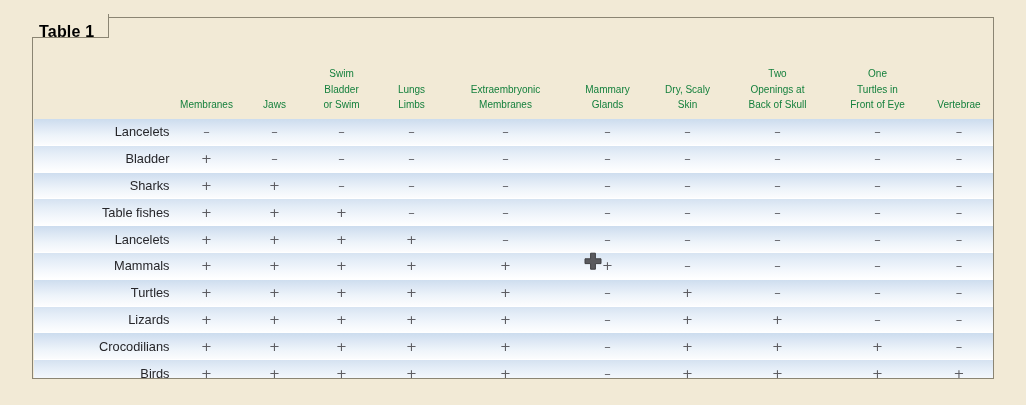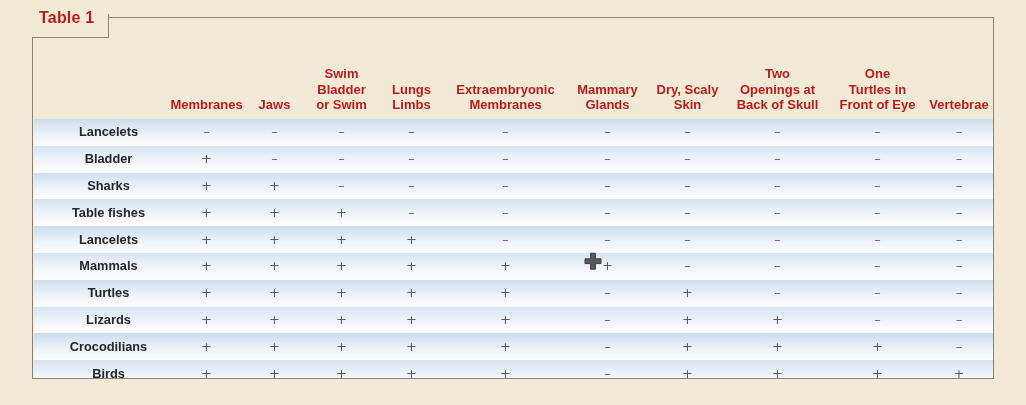--- a/index.html
+++ b/index.html
@@ -18,24 +18,24 @@
     position: relative;
     width: 1026px;
     height: 405px;
     background: #f2ead6;
   }
 
   
   .table-label {
     position: absolute;
     left: 39px;
-    top: 8px;
+    top: 22px;
     font-size: 16px;
     font-weight: bold;
-    color: #b91c1c;
+    color: #000000;
     letter-spacing: .2px;
     line-height: 20px;
     z-index: 5;
     white-space: nowrap;
   }
 
   
   .table-frame {
     position: absolute;
     left: 32px;
@@ -83,23 +83,23 @@
     width: 959px;
     border-collapse: collapse;
     table-layout: fixed;
     font-size: 12.5px;
   }
 
   
   thead th {
     vertical-align: bottom;
     padding: 0 0 6px 0;
-    font-weight: bold;
-    color: #b91c1c;
-    font-size: 13px;
+    font-weight: normal;
+    color: #15803d;
+    font-size: 10px;
     line-height: 15.5px;
     text-align: center;
     background: transparent;
   }
   thead th.rowhead-col {
     text-align: left;
   }
   thead tr { height: 100px; }
 
   
@@ -112,23 +112,23 @@
   }
 
   tbody td {
     text-align: center;
     color: #4a4a4a;
     font-size: 13px;
     padding: 0;
     border-top: 1px solid #ffffff;
   }
   tbody td.rowhead {
-    text-align: center;
+    text-align: right;
     padding-left: 14px;
-    font-weight: bold;
+    font-weight: normal;
     color: #26262a;
     font-size: 12.8px;
   }
   tbody tr:first-child td { border-top: none; }
 
   .mark {
     display: inline-block;
     font-family: "DejaVu Sans", sans-serif;
     font-size: 13px;
     line-height: 1;

